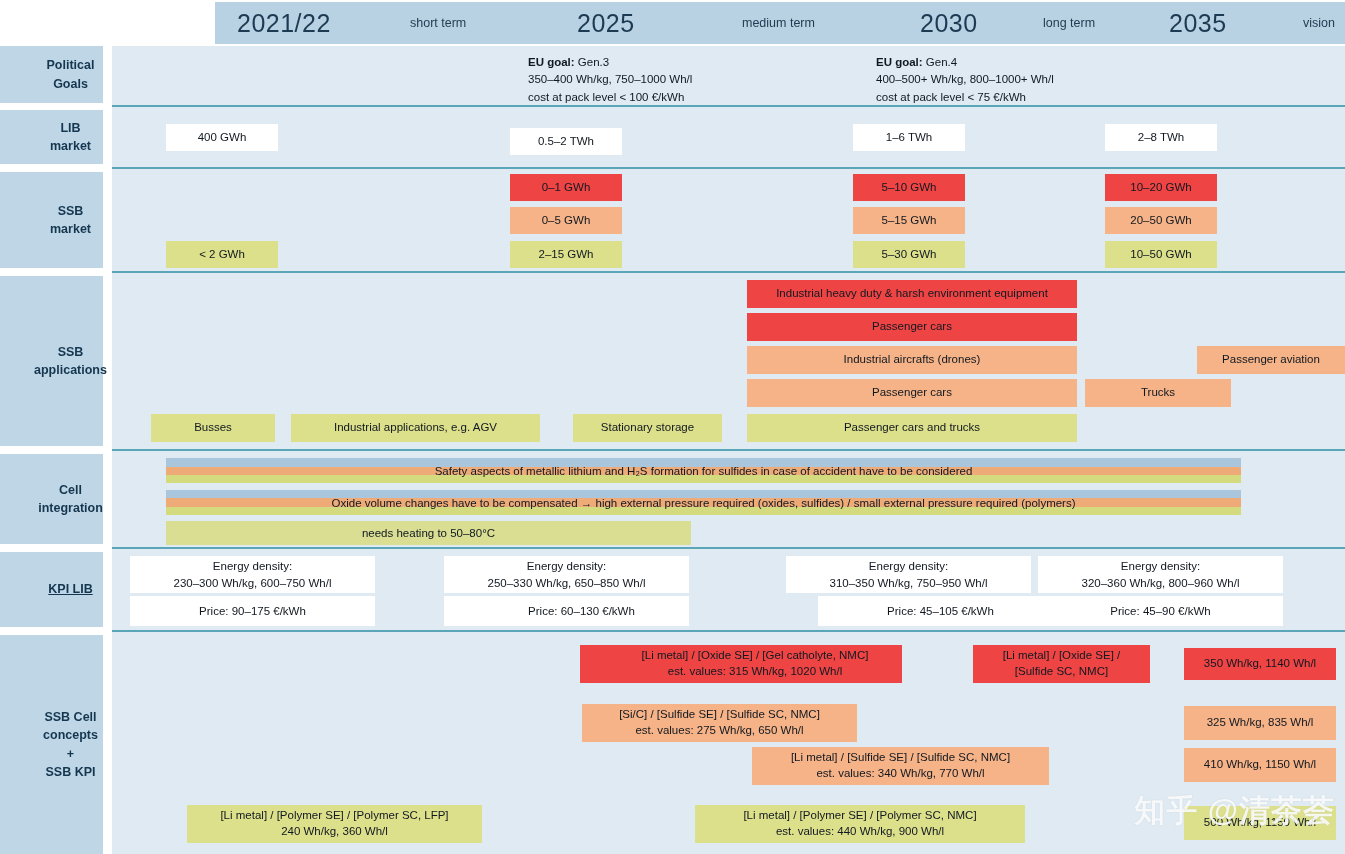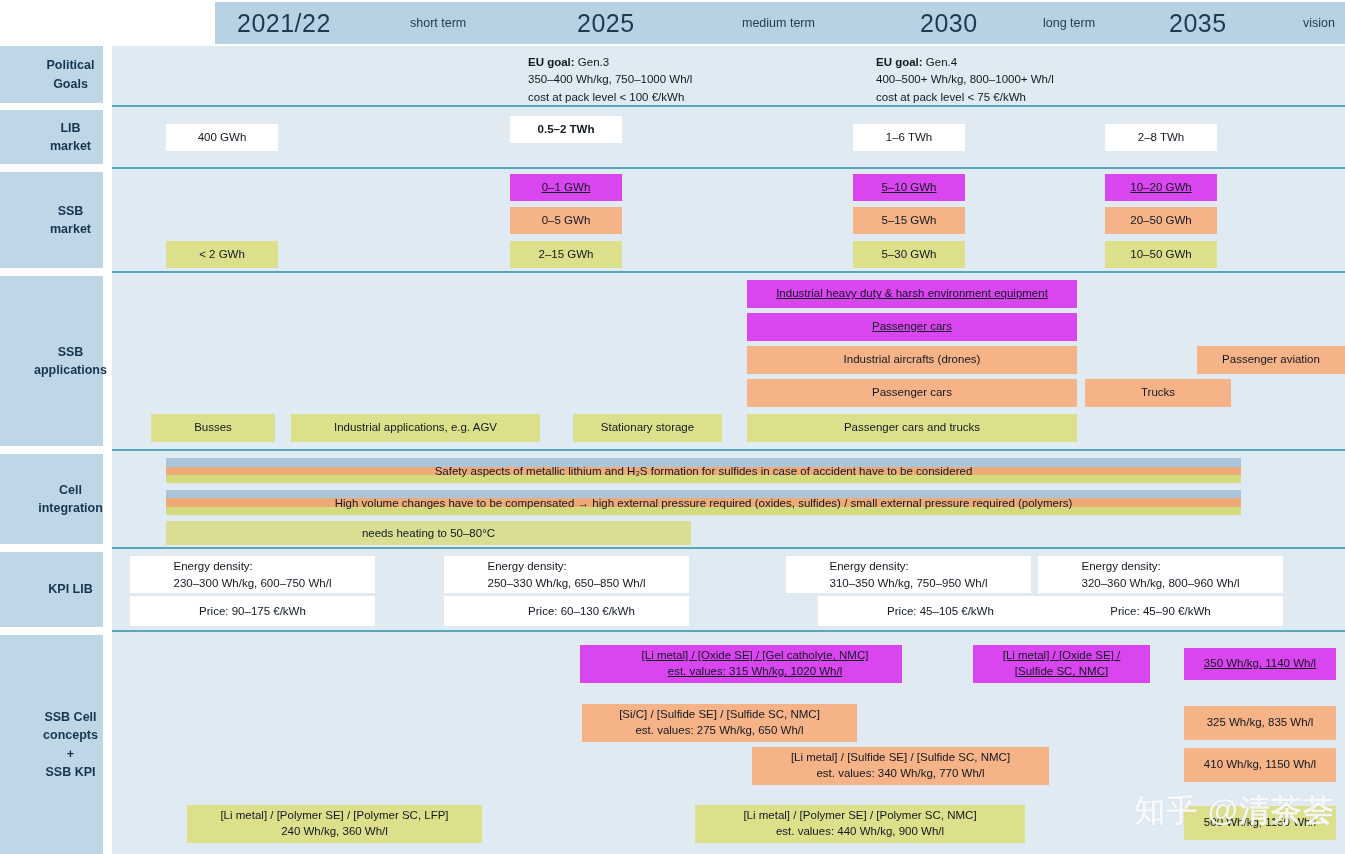--- a/index.html
+++ b/index.html
@@ -68,21 +68,21 @@
   .box {
     position: absolute;
     display: flex; align-items: center; justify-content: center;
     text-align: center;
     font-size: 11.5px;
     color: #111820;
     line-height: 1.35;
     padding: 2px 6px;
   }
   .box.white { background: #ffffff; }
-  .box.blue  { background: #d946ef; text-decoration: underline; }
+  .box.blue  { background: #ef4444; }
   .box.orange{ background: #f6b387; }
   .box.green { background: #dde08b; }
 
   .goal {
     position: absolute;
     font-size: 11.5px;
     color: #111820;
     line-height: 1.5;
     white-space: nowrap;
   }
@@ -110,20 +110,21 @@
     background: #d9de92;
     display: flex; align-items: center; justify-content: center;
     font-size: 11.5px; color: #111820;
   }
 
   
   .kpi-ed, .kpi-pr {
     position: absolute;
     background: #ffffff;
     display: flex; align-items: center; justify-content: center;
+    text-align: center;
     font-size: 11.5px; color: #111820; line-height: 1.4;
   }
 
   
   .watermark {
     position: absolute;
     right: 10px; bottom: 22px;
     font-size: 31px;
     color: rgba(255,255,255,0.86);
     font-weight: 700;
@@ -166,21 +167,21 @@
     <div>cost at pack level &lt; 75 €/kWh</div>
   </div>
   <div class="rowrule" style="top:105px;"></div>
 
   <div class="rowbody" style="top:107px; height:60px;"></div>
   <div class="rowlabel" style="top:110px; height:54px;">
     <span style="white-space:pre-line">LIB
 market</span>
   </div>
   <div class="box white" style="left:166px; top:124px; width:112px; height:27px;">400 GWh</div>
-  <div class="box white" style="left:510px; top:116px; width:112px; height:27px;font-weight:bold;">0.5–2 TWh</div>
+  <div class="box white" style="left:510px; top:128px; width:112px; height:27px;">0.5–2 TWh</div>
   <div class="box white" style="left:853px; top:124px; width:112px; height:27px;">1–6 TWh</div>
   <div class="box white" style="left:1105px; top:124px; width:112px; height:27px;">2–8 TWh</div>
   <div class="rowrule" style="top:167px;"></div>
 
   <div class="rowbody" style="top:169px; height:102px;"></div>
   <div class="rowlabel" style="top:172px; height:96px;">
     <span style="white-space:pre-line">SSB
 market</span>
   </div>
 
@@ -219,29 +220,29 @@
   <div class="rowlabel" style="top:454px; height:90px;">
     <span style="white-space:pre-line">Cell
 integration</span>
   </div>
   <div class="stripebar" style="left:166px; top:458px; width:1075px; height:25px;">
     <div class="stripes"></div>
     <div class="txt">Safety aspects of metallic lithium and H₂S formation for sulfides in case of accident have to be considered</div>
   </div>
   <div class="stripebar" style="left:166px; top:490px; width:1075px; height:25px;">
     <div class="stripes"></div>
-    <div class="txt">High volume changes have to be compensated → high external pressure required (oxides, sulfides) / small external pressure required (polymers)</div>
+    <div class="txt">Oxide volume changes have to be compensated → high external pressure required (oxides, sulfides) / small external pressure required (polymers)</div>
   </div>
   <div class="solidgreen" style="left:166px; top:521px; width:525px; height:24px;">
     <span>needs heating to 50–80°C</span>
   </div>
   <div class="rowrule" style="top:547px;"></div>
 
   <div class="rowbody" style="top:549px; height:81px;"></div>
-  <div class="rowlabel" style="top:552px; height:75px;">
+  <div class="rowlabel" style="top:552px; height:75px;text-decoration:underline;">
     <span style="white-space:pre-line">KPI LIB</span>
   </div>
 
   <div class="kpi-ed" style="left:130px; top:556px; width:245px; height:37px;">
     <div>
       <div>Energy density:</div>
       <div>230–300 Wh/kg, 600–750 Wh/l</div>
     </div>
   </div>
   <div class="kpi-pr" style="left:130px; top:596px; width:245px; height:30px;">Price: 90–175 €/kWh</div>

